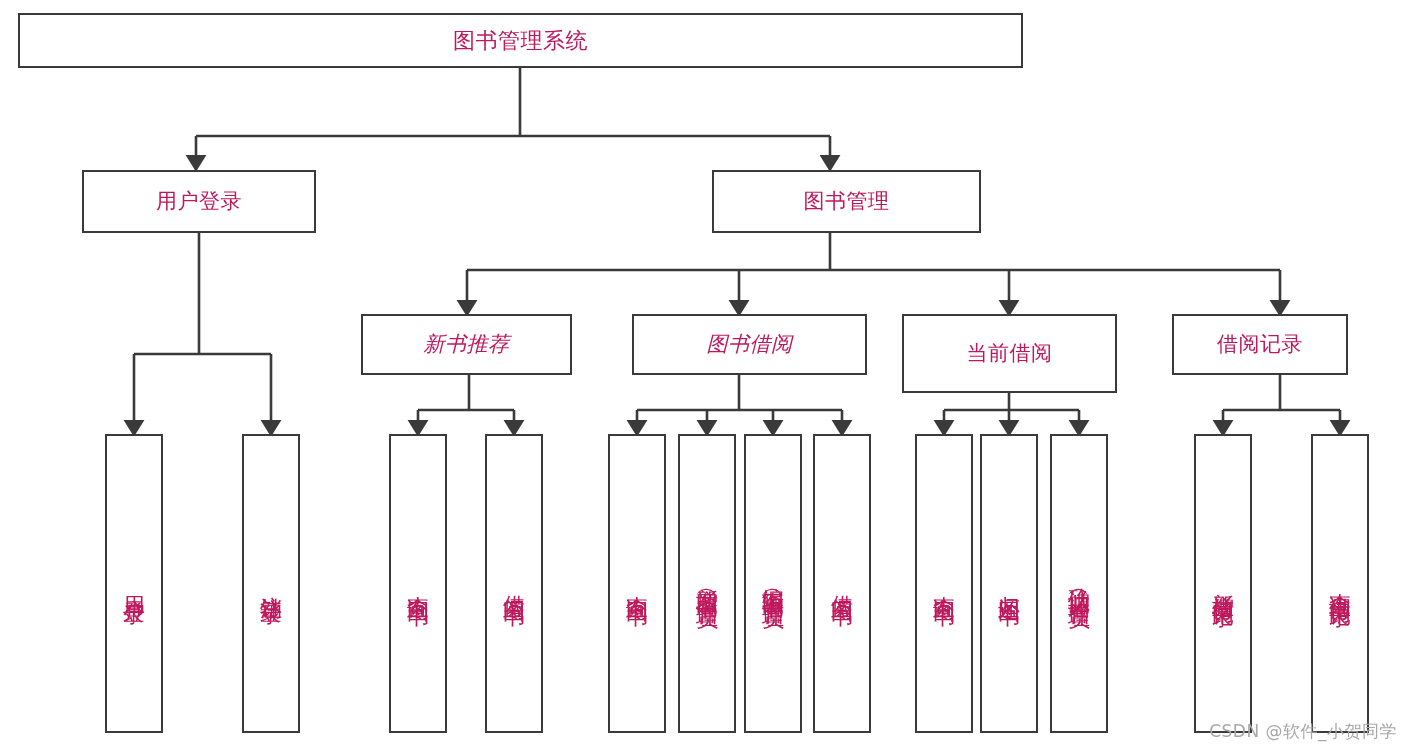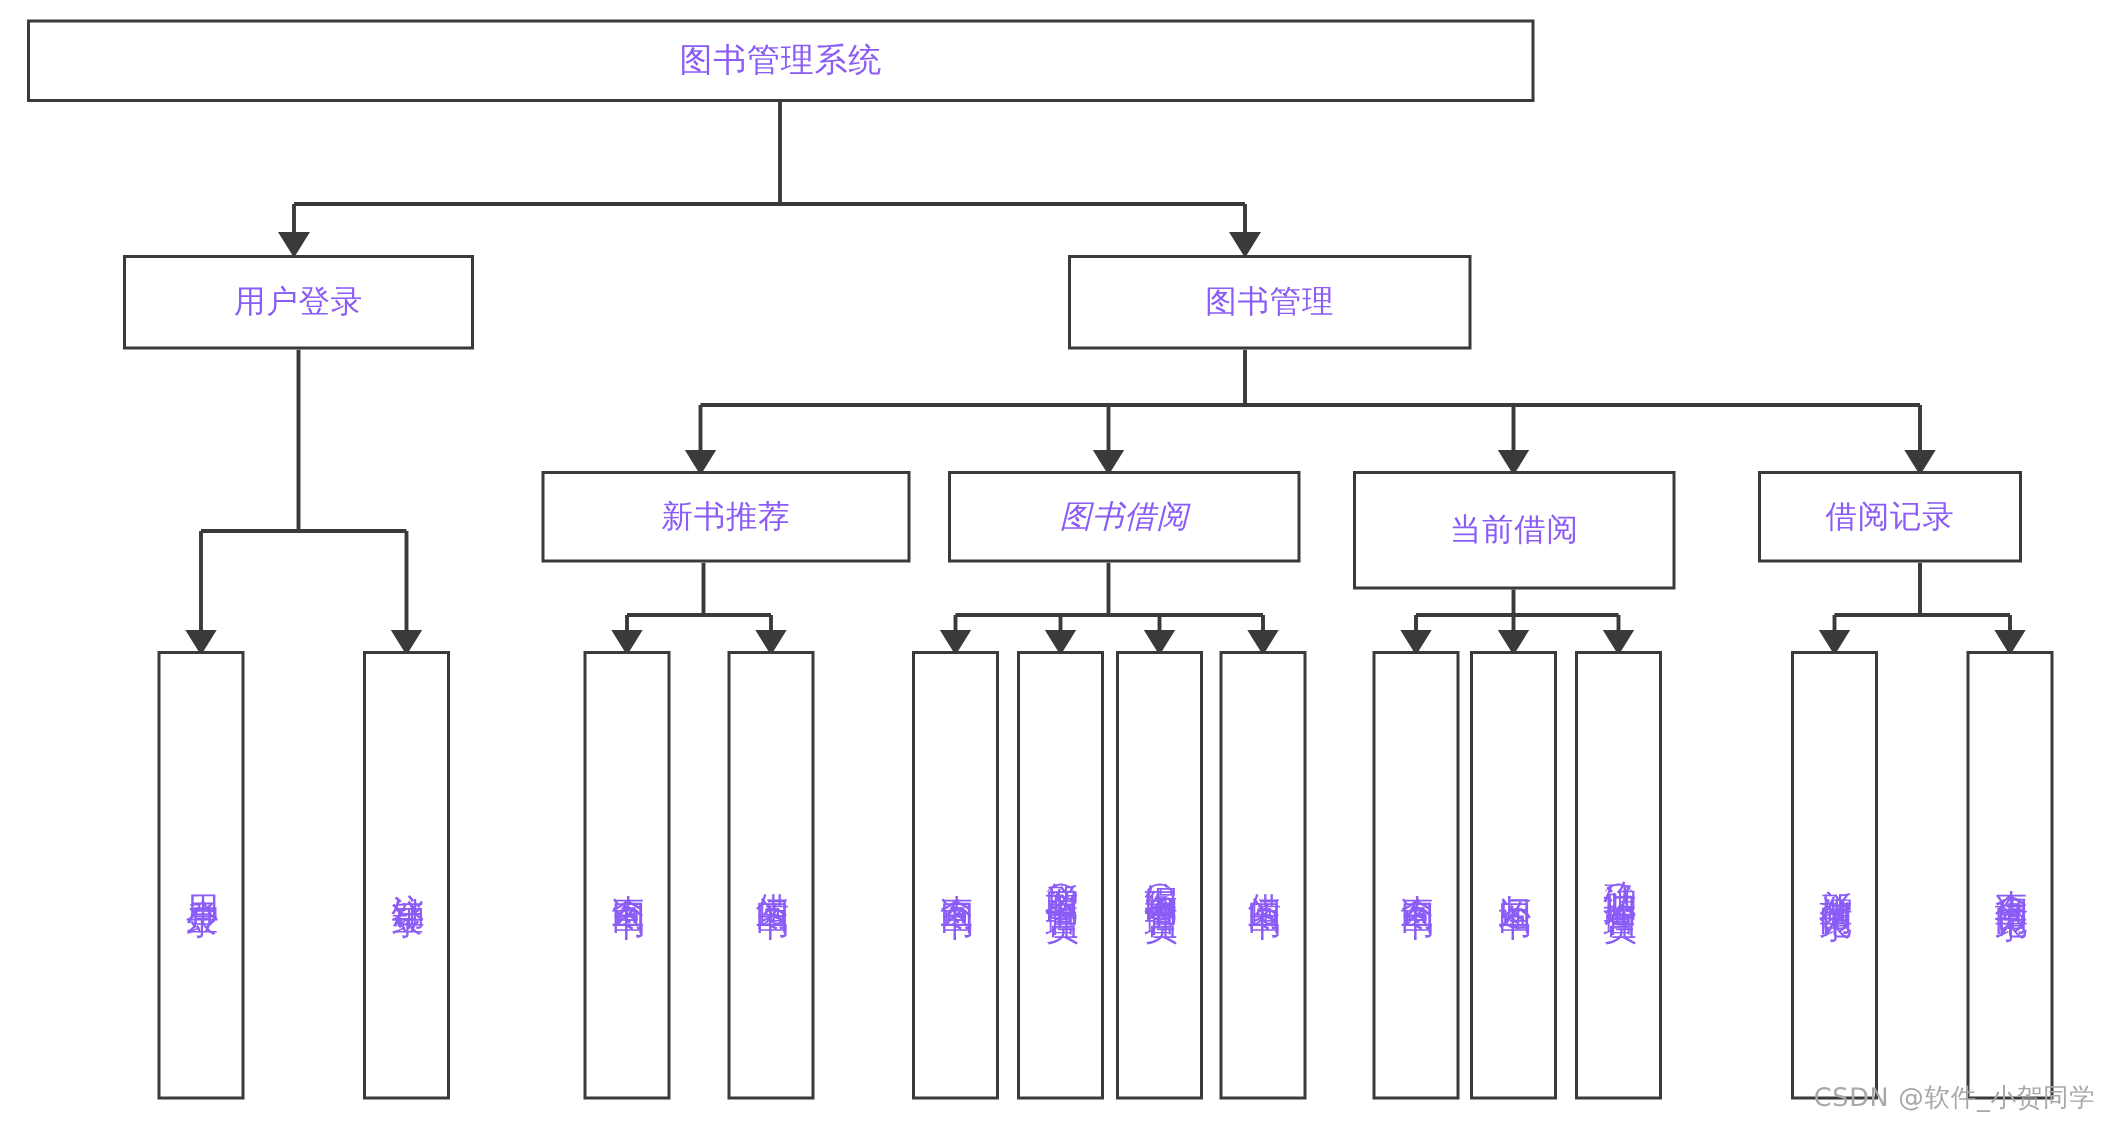--- a/index.html
+++ b/index.html
@@ -25,21 +25,21 @@
   .node{
     position:absolute;
     box-sizing:border-box;
     background:#ffffff;
     border:2.5px solid #3a3a3a;
     display:flex;
     align-items:center;
     justify-content:center;
     text-align:center;
     line-height:1.18;
-    color:#8b5cf6;
+    color:#be185d;
     letter-spacing:0.5px;
   }
   .node.h{ font-size:21px; }
   .node.root{ font-size:22px; }
   .node.leaf{
     writing-mode:vertical-rl;
     text-orientation:upright;
     font-size:22px;
     letter-spacing:3px;
     padding:6px 0;
@@ -122,21 +122,21 @@
     <span>图书管理系统</span>
   </div>
 
   <div class="node h" style="left:82px; top:170px; width:234px; height:63px;">
     <span>用户登录</span>
   </div>
   <div class="node h" style="left:712px; top:170px; width:269px; height:63px;">
     <span>图书管理</span>
   </div>
 
-  <div class="node h" style="left:361px; top:314px; width:246px; height:61px;">
+  <div class="node h" style="left:361px; top:314px; width:211px; height:61px;font-style:italic;">
     <span>新书推荐</span>
   </div>
   <div class="node h" style="left:632px; top:314px; width:235px; height:61px;font-style:italic;">
     <span>图书借阅</span>
   </div>
   <div class="node h" style="left:902px; top:314px; width:215px; height:79px;">
     <span>当前借阅</span>
   </div>
   <div class="node h" style="left:1172px; top:314px; width:176px; height:61px;">
     <span>借阅记录</span>

